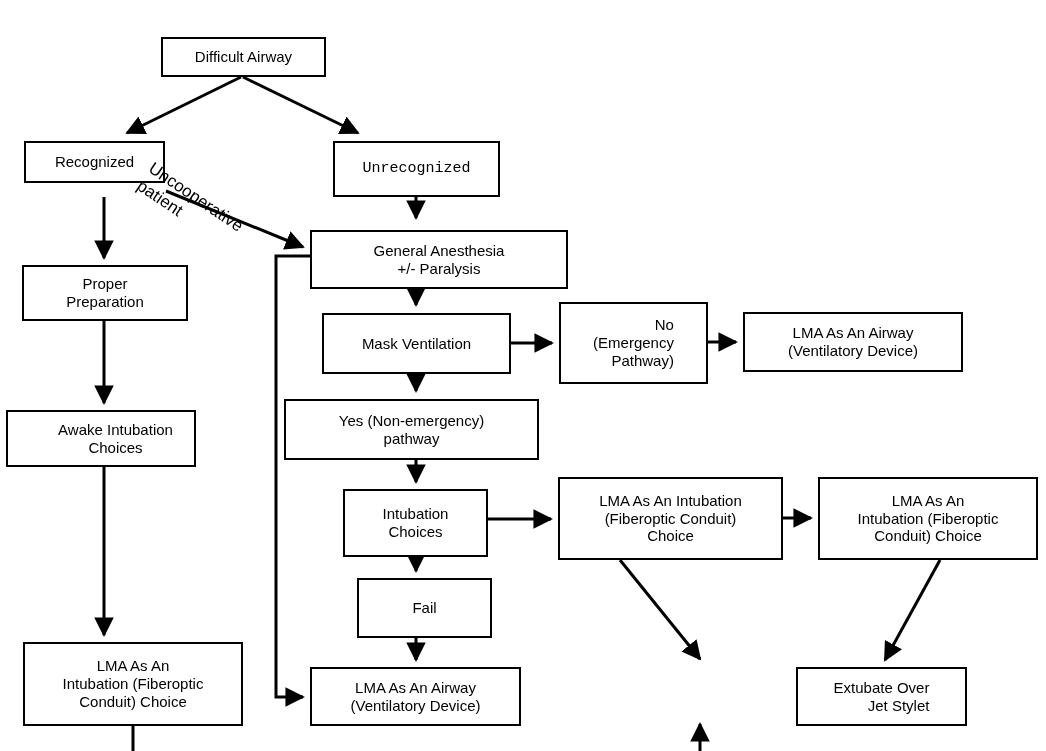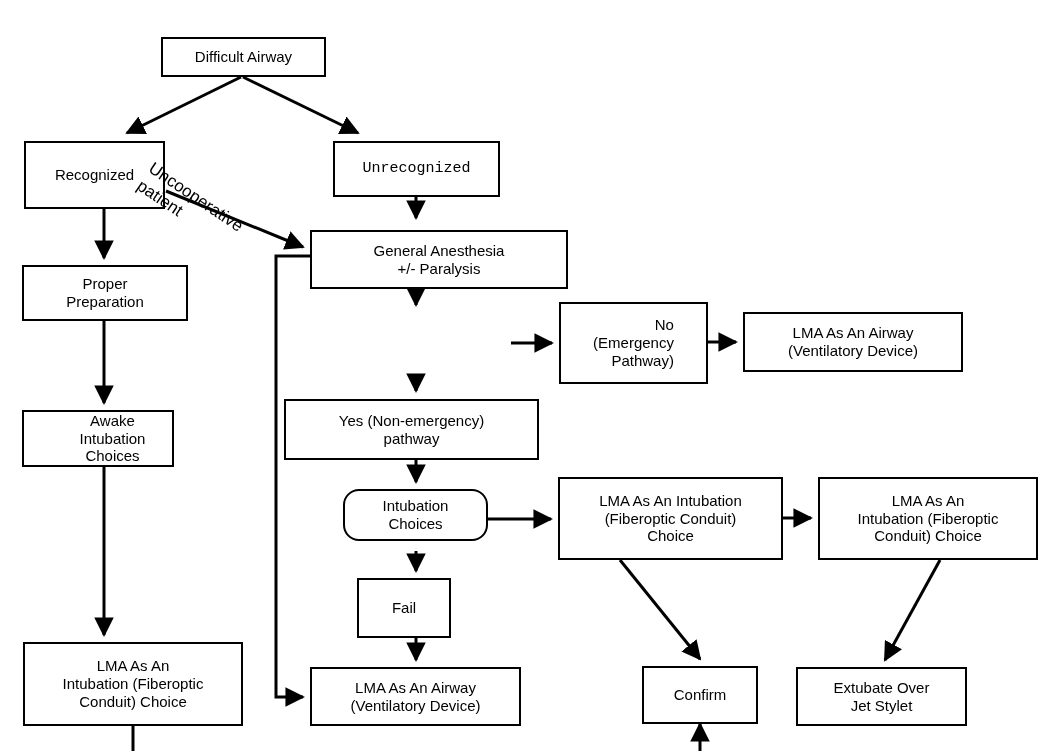--- a/index.html
+++ b/index.html
@@ -102,97 +102,97 @@
       <path d="M 133 726 L 133 751" marker-end="none"></path>
 
       <path d="M 700 751 L 700 724"></path>
     </g>
   </svg>
 
   <div class="node" style="left:161px; top:37px; width:165px; height:40px;">
     <span>Difficult Airway</span>
   </div>
 
-  <div class="node" style="left:24px; top:141px; width:141px; height:68px;">
+  <div class="node" style="left:24px; top:141px; width:141px; height:42px;">
     <span>Recognized</span>
   </div>
 
   <div class="node" style="left:333px; top:141px; width:167px; height:56px;font-family:Liberation Mono, monospace;">
     <span>Unrecognized</span>
   </div>
 
   <div class="node" style="left:310px; top:230px; width:258px; height:59px;">
     <span>General Anesthesia
 +/- Paralysis</span>
   </div>
 
   <div class="node" style="left:22px; top:265px; width:166px; height:56px;">
     <span>Proper
 Preparation</span>
   </div>
 
+  <div class="node" style="left:322px; top:313px; width:189px; height:61px;">
+    <span>Mask Ventilation</span>
+  </div>
 
   <div class="node" style="left:559px; top:302px; width:149px; height:82px;text-align:right;">
     <span>No
 (Emergency
 Pathway)</span>
   </div>
 
   <div class="node" style="left:743px; top:312px; width:220px; height:60px;">
     <span>LMA As An Airway
 (Ventilatory Device)</span>
   </div>
 
-  <div class="node" style="left:22px; top:410px; width:152px; height:57px;padding-left:34px;">
+  <div class="node" style="left:6px; top:410px; width:190px; height:57px;padding-left:34px;">
     <span>Awake Intubation
 Choices</span>
   </div>
 
   <div class="node" style="left:284px; top:399px; width:255px; height:61px;">
     <span>Yes (Non-emergency)
 pathway</span>
   </div>
 
-  <div class="node" style="left:343px; top:489px; width:145px; height:52px;border-radius:16px;">
+  <div class="node" style="left:343px; top:489px; width:145px; height:68px;">
     <span>Intubation
 Choices</span>
   </div>
 
   <div class="node" style="left:558px; top:477px; width:225px; height:83px;">
     <span>LMA As An Intubation
 (Fiberoptic Conduit)
 Choice</span>
   </div>
 
   <div class="node" style="left:818px; top:477px; width:220px; height:83px;">
     <span>LMA As An
 Intubation (Fiberoptic
 Conduit) Choice</span>
   </div>
 
-  <div class="node" style="left:357px; top:578px; width:94px; height:60px;">
+  <div class="node" style="left:357px; top:578px; width:135px; height:60px;">
     <span>Fail</span>
   </div>
 
   <div class="node" style="left:23px; top:642px; width:220px; height:84px;">
     <span>LMA As An
 Intubation (Fiberoptic
 Conduit) Choice</span>
   </div>
 
   <div class="node" style="left:310px; top:667px; width:211px; height:59px;">
     <span>LMA As An Airway
 (Ventilatory Device)</span>
   </div>
 
-  <div class="node" style="left:642px; top:666px; width:116px; height:58px;">
-    <span>Confirm</span>
-  </div>
-
-  <div class="node" style="left:796px; top:667px; width:171px; height:59px;">
+
+  <div class="node" style="left:796px; top:667px; width:171px; height:59px;text-align:right;">
     <span>Extubate Over
 Jet Stylet</span>
   </div>
 
   <div class="edge-label" style="left:167px; top:142px; transform: rotate(34deg); transform-origin: 0 0;">
     <span>Uncooperative
 patient</span>
   </div>
 
 </div>

